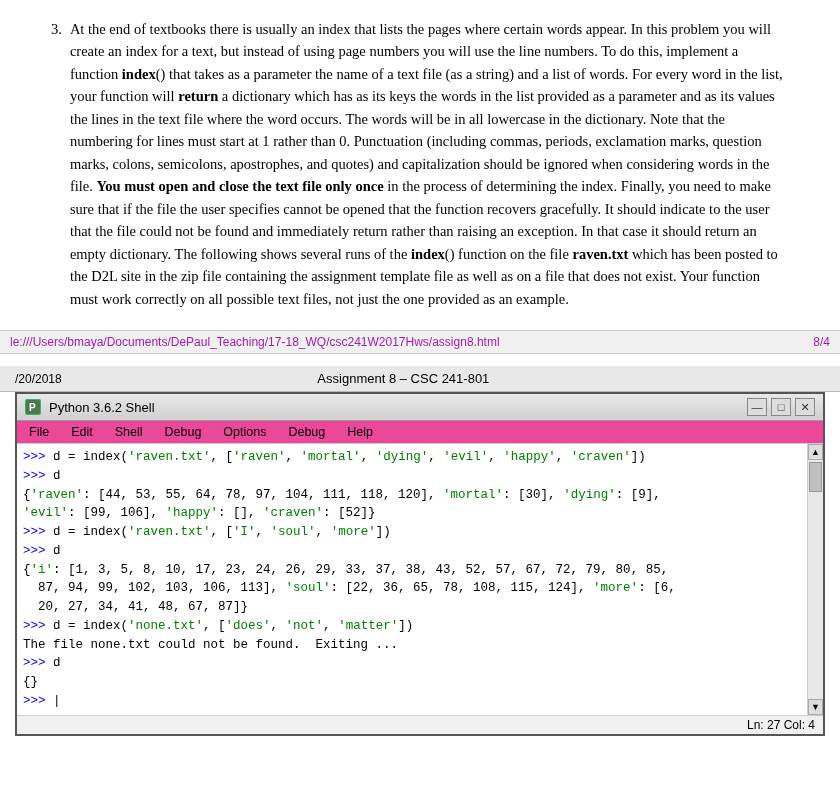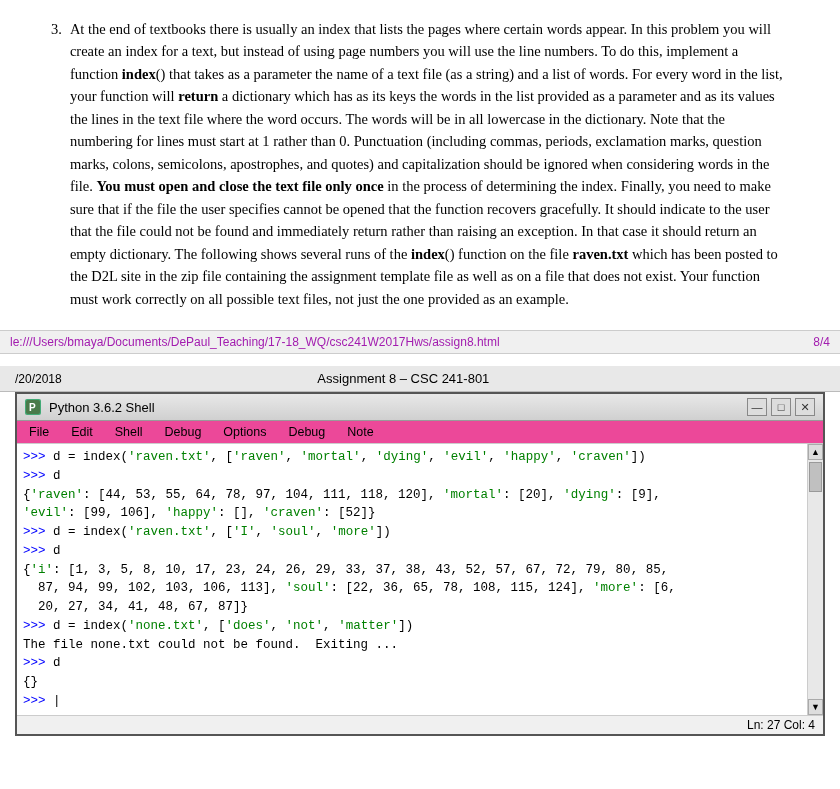--- a/index.html
+++ b/index.html
@@ -270,32 +270,32 @@
     </div>
   </div>
 
   <div class="shell-menubar">
     <span class="menu-item">File</span>
     <span class="menu-item">Edit</span>
     <span class="menu-item">Shell</span>
     <span class="menu-item">Debug</span>
     <span class="menu-item">Options</span>
     <span class="menu-item">Debug</span>
-    <span class="menu-item">Note</span>
+    <span class="menu-item">Help</span>
   </div>
 
   <div class="shell-wrapper">
     <div class="shell-inner">
       <div class="shell-content">
 
         <div class="shell-line"><span class="cmd-blue">&gt;&gt;&gt; </span><span class="cmd-black">d = </span><span class="cmd-black">index(</span><span class="cmd-green">'raven.txt'</span><span class="cmd-black">, [</span><span class="cmd-green">'raven'</span><span class="cmd-black">, </span><span class="cmd-green">'mortal'</span><span class="cmd-black">, </span><span class="cmd-green">'dying'</span><span class="cmd-black">, </span><span class="cmd-green">'evil'</span><span class="cmd-black">, </span><span class="cmd-green">'happy'</span><span class="cmd-black">, </span><span class="cmd-green">'craven'</span><span class="cmd-black">])</span></div>
 
         <div class="shell-line"><span class="cmd-blue">&gt;&gt;&gt; </span><span class="cmd-black">d</span></div>
 
-        <div class="shell-line"><span class="cmd-black">{</span><span class="cmd-green">'raven'</span><span class="cmd-black">: [44, 53, 55, 64, 78, 97, 104, 111, 118, 120], </span><span class="cmd-green">'mortal'</span><span class="cmd-black">: [20], </span><span class="cmd-green">'dying'</span><span class="cmd-black">: [9],</span></div>
+        <div class="shell-line"><span class="cmd-black">{</span><span class="cmd-green">'raven'</span><span class="cmd-black">: [44, 53, 55, 64, 78, 97, 104, 111, 118, 120], </span><span class="cmd-green">'mortal'</span><span class="cmd-black">: [30], </span><span class="cmd-green">'dying'</span><span class="cmd-black">: [9],</span></div>
 
         <div class="shell-line"><span class="cmd-green">'evil'</span><span class="cmd-black">: [99, 106], </span><span class="cmd-green">'happy'</span><span class="cmd-black">: [], </span><span class="cmd-green">'craven'</span><span class="cmd-black">: [52]}</span></div>
 
         <div class="shell-line"><span class="cmd-blue">&gt;&gt;&gt; </span><span class="cmd-black">d = index(</span><span class="cmd-green">'raven.txt'</span><span class="cmd-black">, [</span><span class="cmd-green">'I'</span><span class="cmd-black">, </span><span class="cmd-green">'soul'</span><span class="cmd-black">, </span><span class="cmd-green">'more'</span><span class="cmd-black">])</span></div>
 
         <div class="shell-line"><span class="cmd-blue">&gt;&gt;&gt; </span><span class="cmd-black">d</span></div>
 
         <div class="shell-line"><span class="cmd-black">{</span><span class="cmd-green">'i'</span><span class="cmd-black">: [1, 3, 5, 8, 10, 17, 23, 24, 26, 29, 33, 37, 38, 43, 52, 57, 67, 72, 79, 80, 85,</span></div>
 
         <div class="shell-line"><span class="cmd-black">  87, 94, 99, 102, 103, 106, 113], </span><span class="cmd-green">'soul'</span><span class="cmd-black">: [22, 36, 65, 78, 108, 115, 124], </span><span class="cmd-green">'more'</span><span class="cmd-black">: [6,</span></div>

